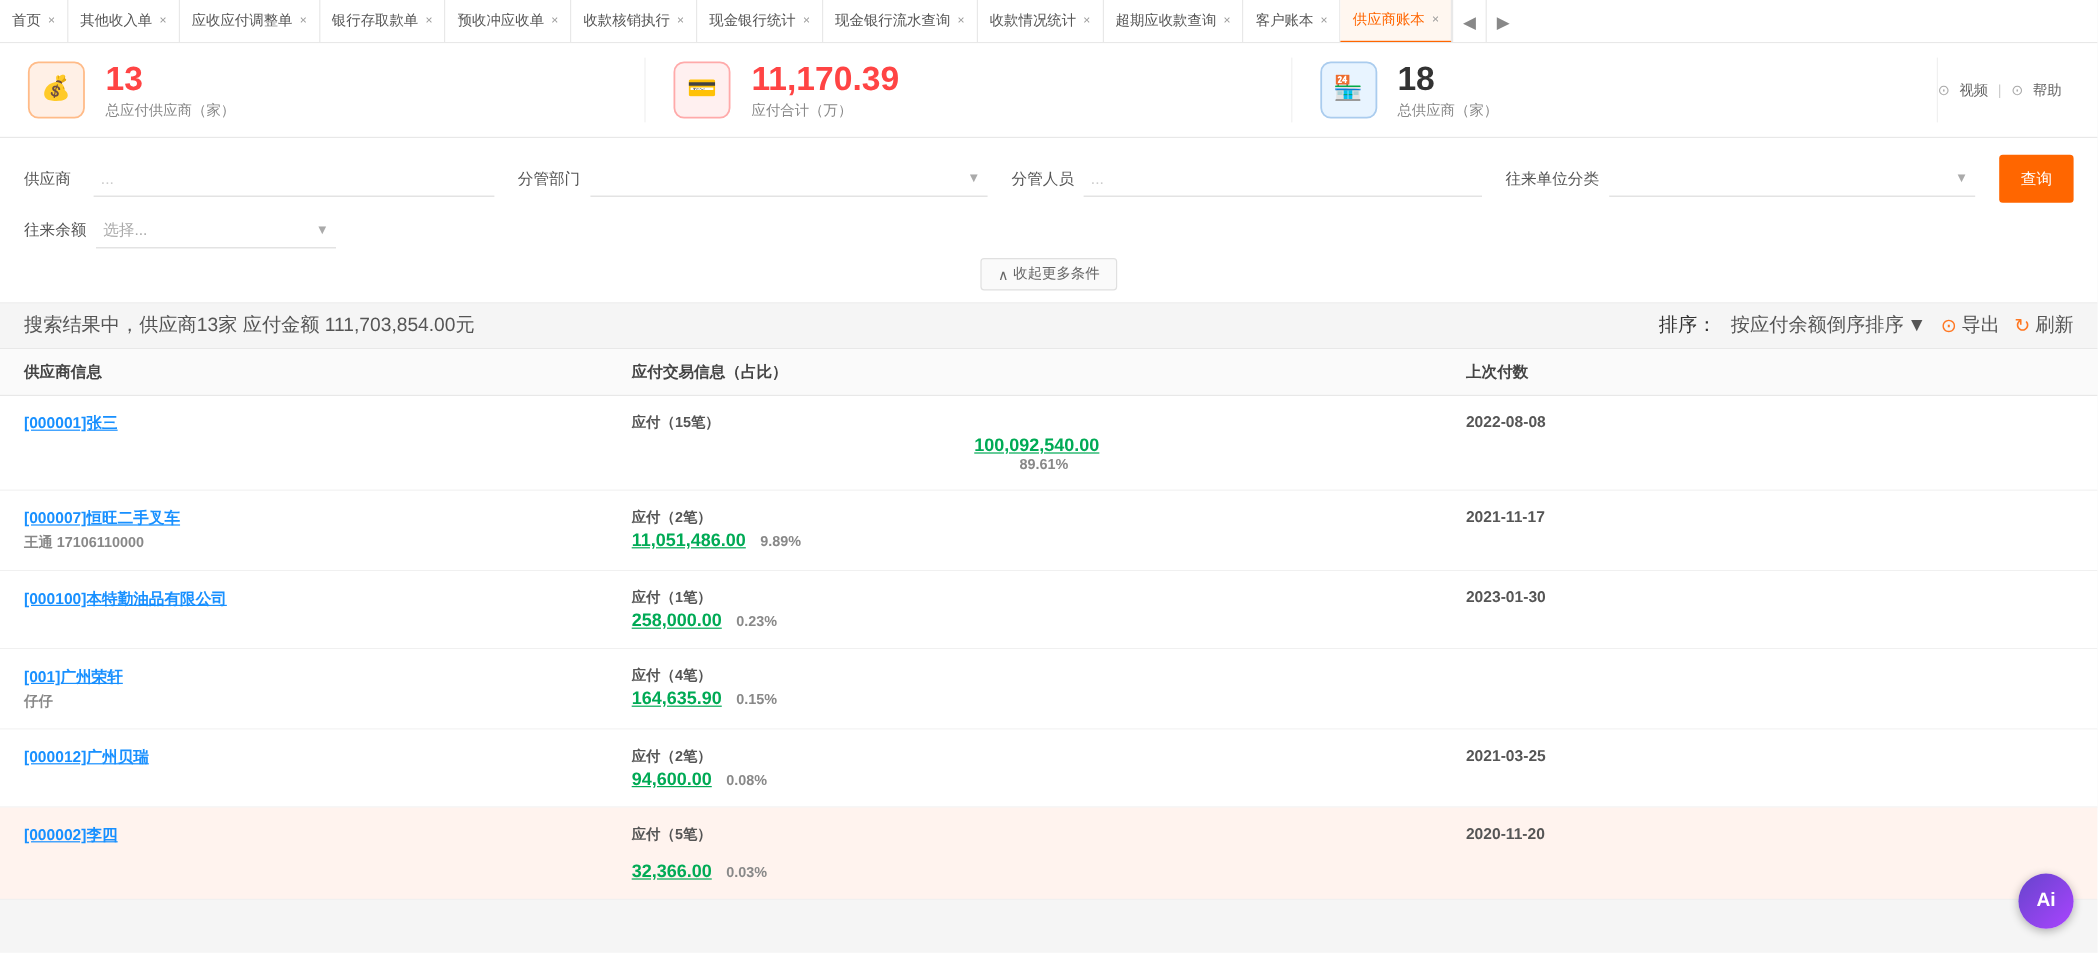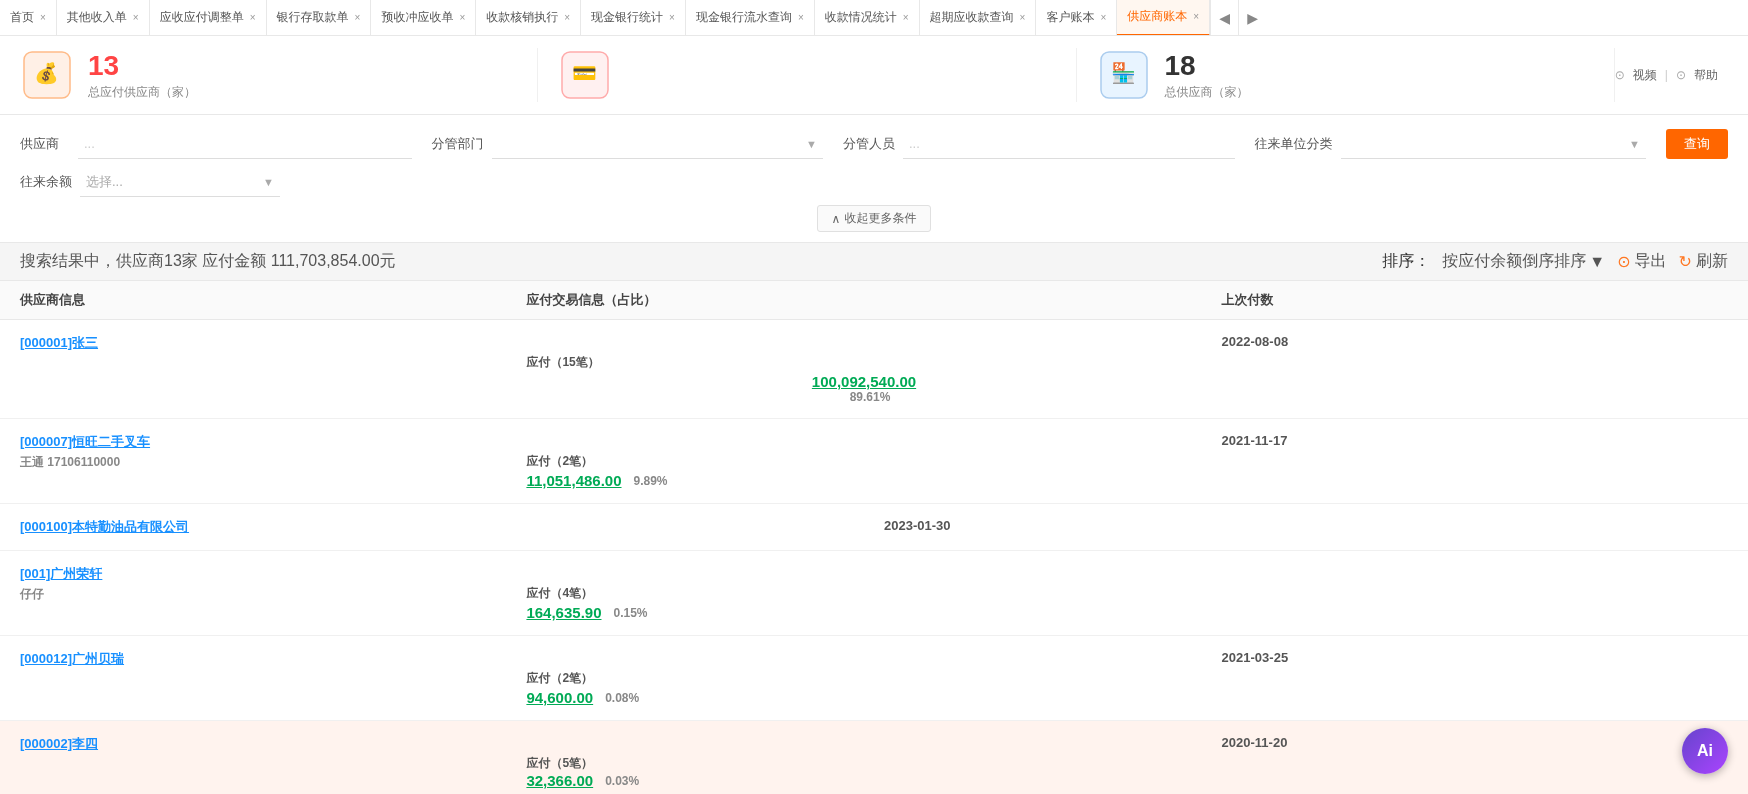--- a/index.html
+++ b/index.html
@@ -153,21 +153,21 @@
       pointer-events: none;
     }
     .btn-search {
       background: #ff6600;
       color: #fff;
       border: none;
       border-radius: 3px;
       padding: 6px 18px;
       font-size: 13px;
       cursor: pointer;
-      height: 30px;
+      height: 40px;
       white-space: nowrap;
     }
     .collapse-btn {
       display: flex;
       align-items: center;
       justify-content: center;
       gap: 4px;
       color: #666;
       font-size: 12px;
       cursor: pointer;
@@ -248,21 +248,20 @@
       font-size: 13px;
     }
     .supplier-sub {
       font-size: 12px;
       color: #888;
       margin-top: 3px;
     }
     .trade-label {
       font-size: 12px;
       color: #555;
-      margin-top: 20px;
     }
     .trade-amount {
       font-size: 15px;
       font-weight: bold;
       color: #00aa55;
       cursor: pointer;
       text-decoration: underline;
     }
     .trade-percent {
       font-size: 12px;
@@ -349,20 +348,24 @@
       <div class="stat-label">总应付供应商（家）</div>
     </div>
   </div>
 
   <div class="stat-card">
     <div class="stat-icon">
       <svg width="54" height="54" viewBox="0 0 54 54">
         <rect x="4" y="4" width="46" height="46" rx="8" fill="#fff0f0" stroke="#ffaaaa" stroke-width="1.5"></rect>
         <text x="27" y="32" text-anchor="middle" font-size="20" fill="#ff7777">💳</text>
       </svg>
+    </div>
+    <div class="stat-text">
+      <div class="stat-number">11,170.39</div>
+      <div class="stat-label">应付合计（万）</div>
     </div>
   </div>
 
   <div class="stat-card">
     <div class="stat-icon">
       <svg width="54" height="54" viewBox="0 0 54 54">
         <rect x="4" y="4" width="46" height="46" rx="8" fill="#e8f4ff" stroke="#aaccee" stroke-width="1.5"></rect>
         <text x="27" y="32" text-anchor="middle" font-size="20" fill="#5599cc">🏪</text>
       </svg>
     </div>
@@ -485,20 +488,27 @@
       <div class="col-last-pay">
         <span class="last-pay-date">2021-11-17</span>
       </div>
       <div class="col-extra"></div>
     </div>
 
     <div class="table-row">
       <div class="col-supplier-info">
         <a class="supplier-link">[000100]本特勤油品有限公司</a>
       </div>
+      <div class="col-trade-info">
+        <div class="trade-label">应付（1笔）</div>
+        <div style="display:flex;align-items:center;margin-top:2px;">
+          <a class="trade-amount">258,000.00</a>
+          <span class="trade-percent">0.23%</span>
+        </div>
+      </div>
       <div class="col-last-pay">
         <span class="last-pay-date">2023-01-30</span>
       </div>
       <div class="col-extra"></div>
     </div>
 
     <div class="table-row">
       <div class="col-supplier-info">
         <a class="supplier-link">[001]广州荣轩</a>
         <div class="supplier-sub">仔仔</div>
@@ -532,21 +542,21 @@
       </div>
       <div class="col-extra"></div>
     </div>
 
     <div class="table-row highlighted">
       <div class="col-supplier-info">
         <a class="supplier-link">[000002]李四</a>
       </div>
       <div class="col-trade-info">
         <div class="trade-label">应付（5笔）</div>
-        <div style="display:flex;align-items:center;margin-top:0;">
+        <div style="display:flex;align-items:center;margin-top:14px;">
           <a class="trade-amount">32,366.00</a>
           <span class="trade-percent">0.03%</span>
         </div>
       </div>
       <div class="col-last-pay">
         <span class="last-pay-date">2020-11-20</span>
       </div>
       <div class="col-extra"></div>
     </div>
 

